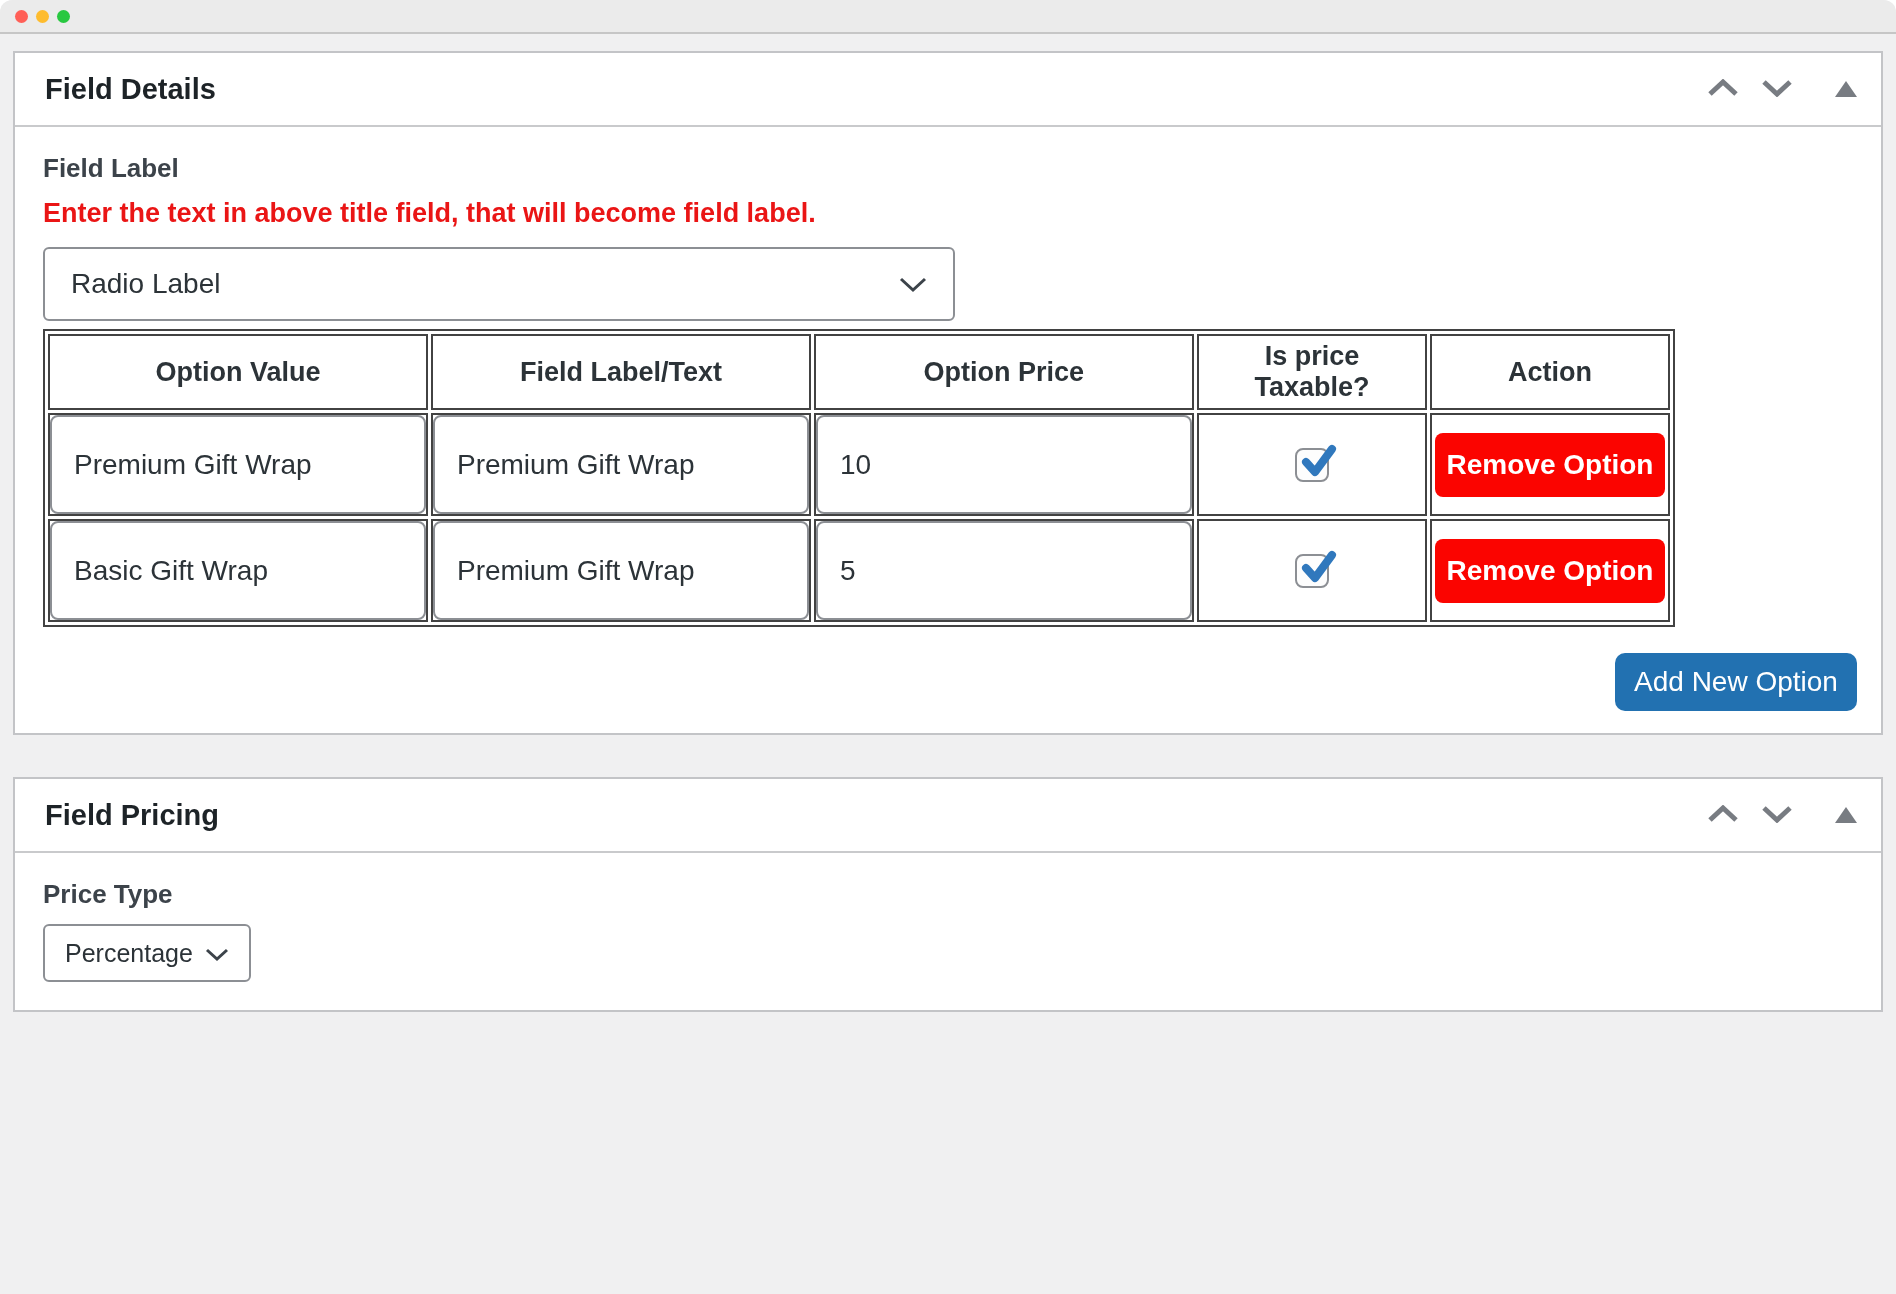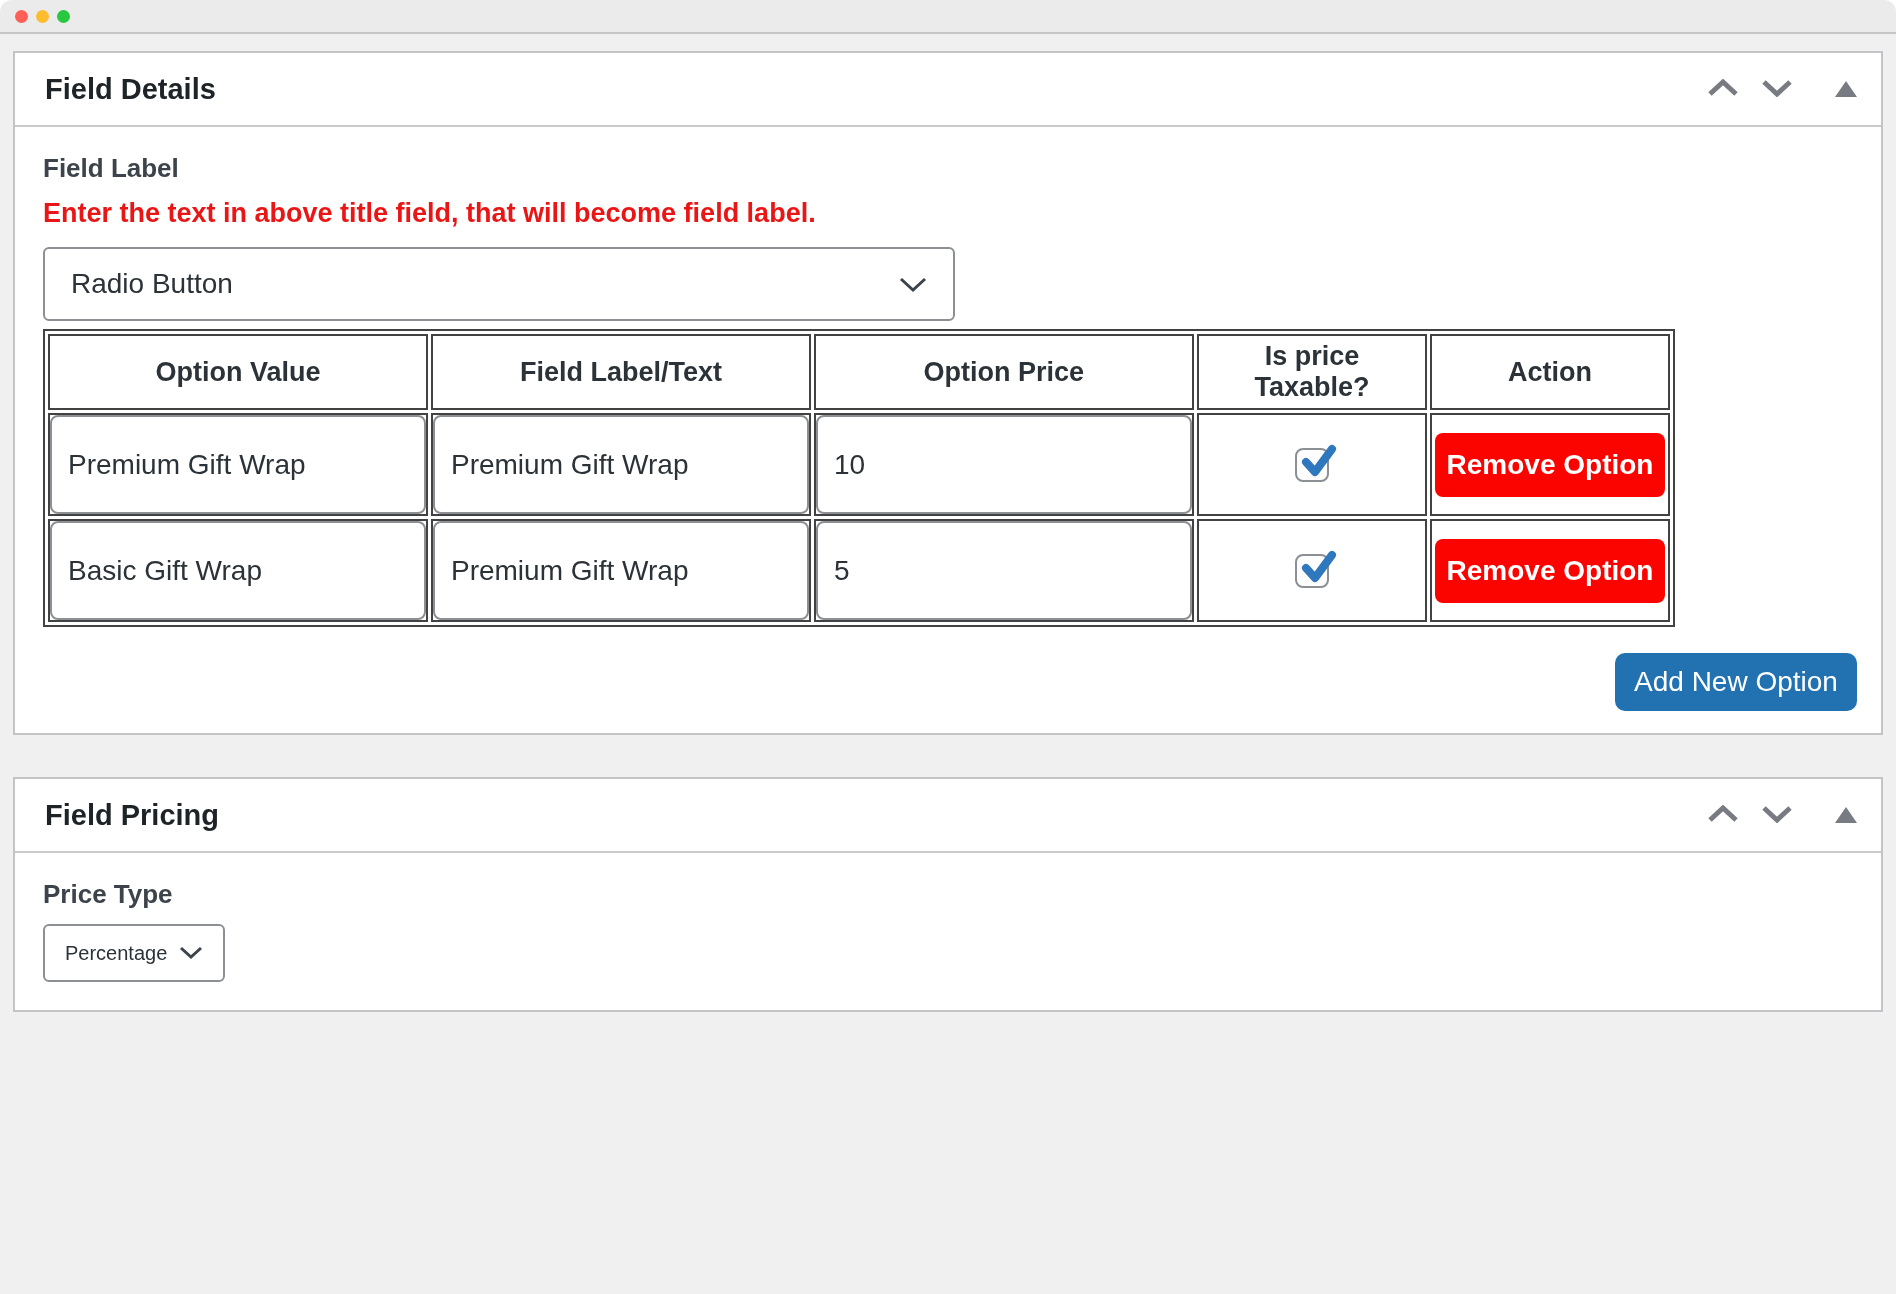--- a/index.html
+++ b/index.html
@@ -56,40 +56,40 @@
 
   
   .select-box {
     margin-top:18px; width:912px; height:74px;
     border:2px solid #8c8f94; border-radius:6px;
     display:flex; align-items:center; justify-content:space-between;
     padding:0 26px; font-size:28px; color:#2c3338; background:#fff; cursor:pointer;
   }
   .select-small {
     margin-top:14px; height:58px; width:auto; display:inline-flex; gap:12px;
-    padding:0 20px; font-size:20px;
+    padding:0 20px; font-size:25px;
   }
 
   
   .options-heading { margin-top:46px; }
   table.options {
     margin-top:8px; width:1632px;
     border-collapse:separate; border-spacing:3px;
     border:2px solid #424242; background:#fff;
   }
   table.options th {
     border:2px solid #424242; height:76px;
     font-size:27px; font-weight:700; color:#2c3338; text-align:center;
     padding:0 8px;
   }
   table.options td { border:2px solid #424242; height:99px; padding:0; text-align:center; vertical-align:middle; }
   .cell-input {
     display:block; width:100%; height:99px;
     border:2px solid #8c8f94; border-radius:8px;
-    padding:0 16px; font-size:28px; color:#2c3338;
+    padding:0 22px; font-size:28px; color:#2c3338;
     font-family:"Liberation Sans", sans-serif;
     background:#fff; outline:none;
   }
   .cell-input.price { }
 
   .checkbox {
     position:relative; width:34px; height:34px; margin:0 auto;
     border:2px solid #8c8f94; border-radius:8px; background:#fdfdfd; cursor:pointer;
   }
   .checkbox .check { display:none; position:absolute; top:-8px; left:2px; }
@@ -145,21 +145,21 @@
         </button>
       </span>
     </div>
 
     <div class="panel-body">
 
       <h3 class="sub-heading">Field Label</h3>
       <p class="warning-text" style="color:#ea1515;">Enter the text in above title field, that will become field label.</p>
 
       <div class="select-box">
-        <span>Radio Button</span>
+        <span>Radio Label</span>
         <span>
           <svg width="28" height="16" viewBox="0 0 28 16">
               <polyline points="2,2 14,13 26,2" fill="none" stroke="#3c434a" stroke-width="3"></polyline>
             </svg>
         </span>
       </div>
 
 
       <table class="options">
         <colgroup>

